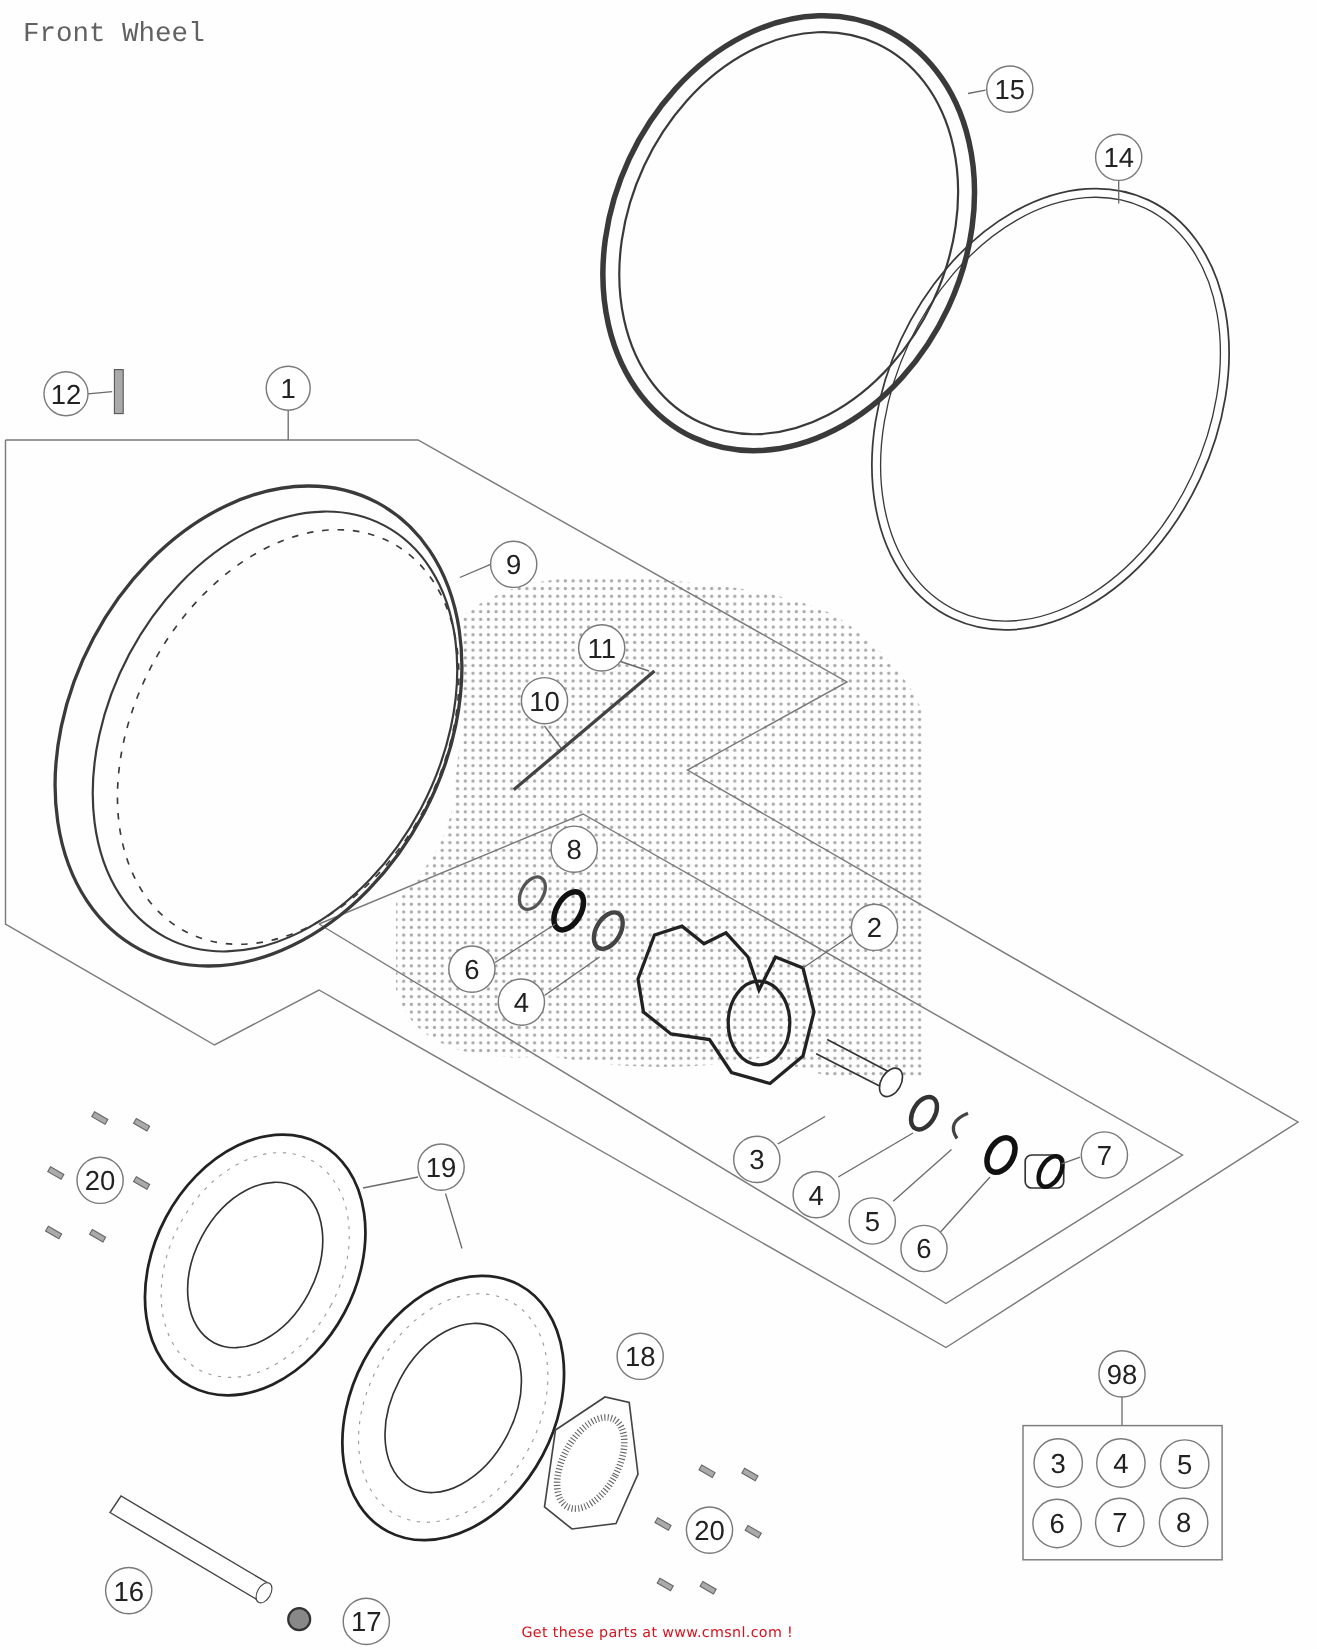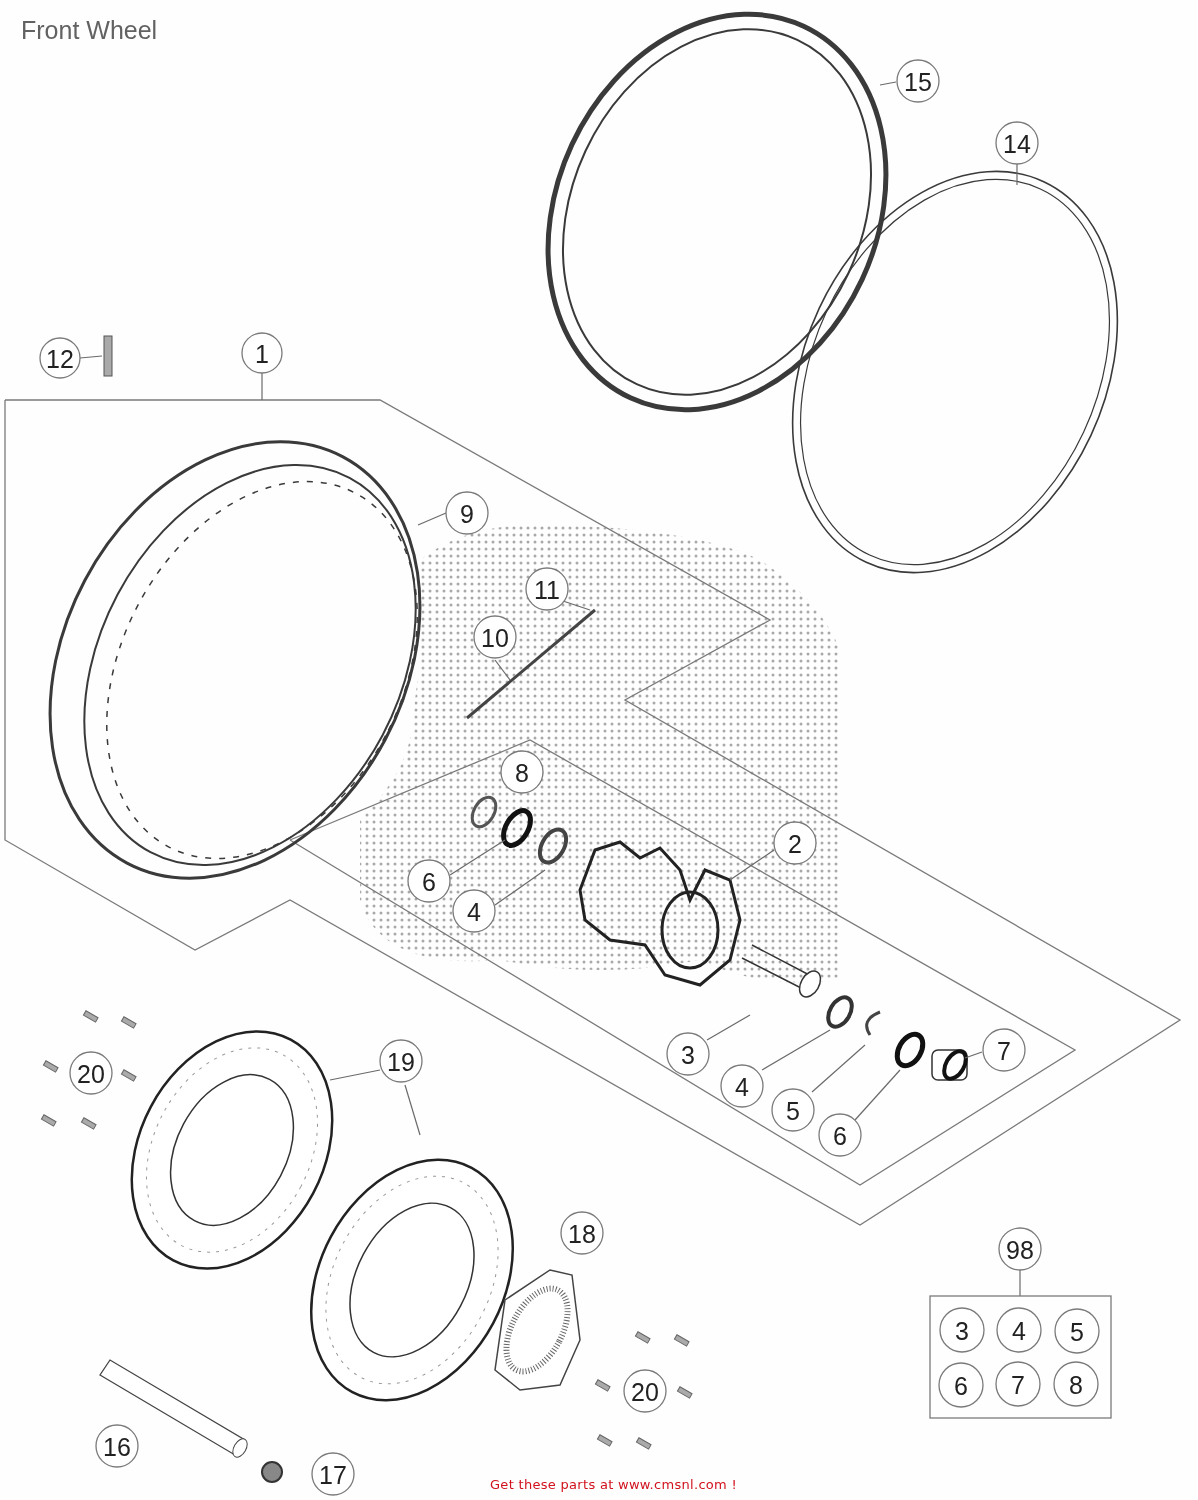--- a/index.html
+++ b/index.html
@@ -1,18 +1,18 @@
 <!DOCTYPE html>
 <html><head>
 <meta charset="utf-8">
 <style>
   html, body { margin: 0; padding: 0; background: #fdfefd; }
   body { width: 1198px; height: 1500px; position: relative; overflow: hidden; font-family: "DejaVu Sans", sans-serif; }
-  #title { position: absolute; left: 21px; top: 16px; font-size: 25px; color: #626262; font-family: Liberation Sans, sans-serif; }
-  #footer { position: absolute; left: 490px; top: 1477px; font-size: 13px; color: #d2121e; font-family: "DejaVu Sans", sans-serif; letter-spacing: 0.3px; }
+  #title { position: absolute; left: 21px; top: 16px; font-size: 25px; color: #626262; font-family: Liberation Mono, monospace; }
+  #footer { position: absolute; left: 474px; top: 1477px; font-size: 13px; color: #d2121e; font-family: "DejaVu Sans", sans-serif; letter-spacing: 0.3px; }
   svg#diagram { position: absolute; left: 0; top: 0; }
   .callout circle { fill: #fff; stroke: #7a7a7a; stroke-width: 1.3; }
   .callout text { font-family: "Liberation Sans", sans-serif; font-size: 25px; fill: #222; text-anchor: middle; dominant-baseline: central; }
   .leader { stroke: #6a6a6a; stroke-width: 1.2; fill: none; }
   .frame { stroke: #7a7a7a; stroke-width: 1.3; fill: none; }
   .part { stroke: #3a3a3a; fill: none; }
 </style>
 </head>
 <body>
 

